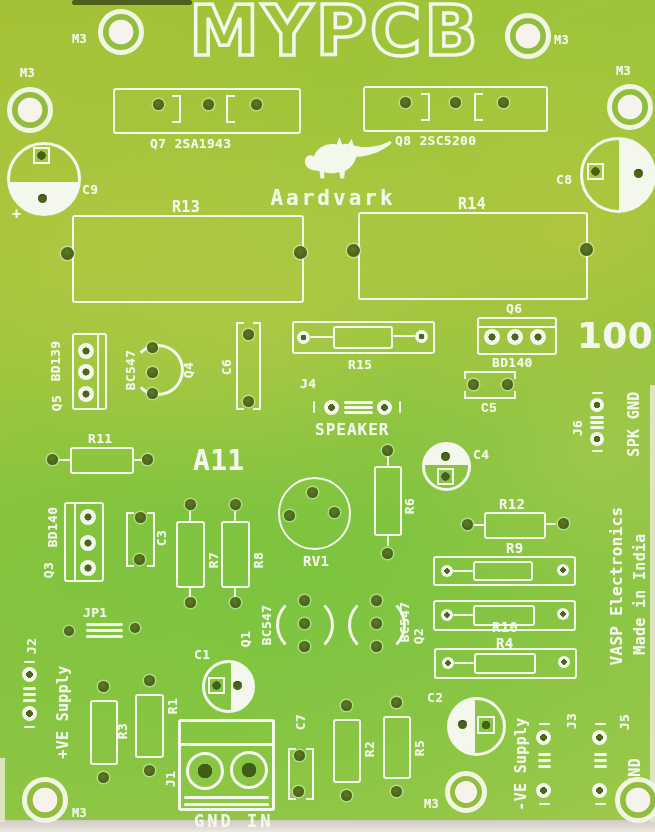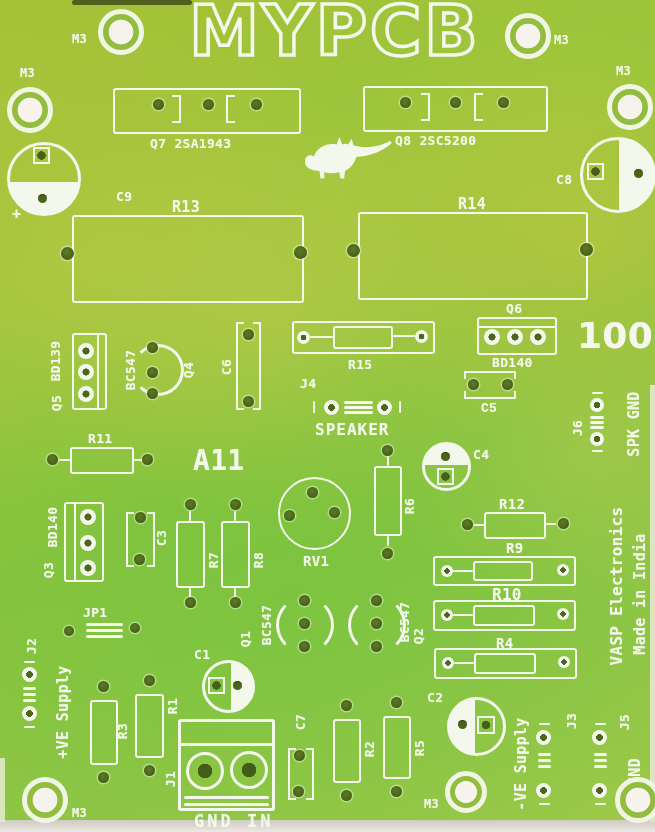--- a/index.html
+++ b/index.html
@@ -76,34 +76,35 @@
   <div class="brkR" style="left:421px;top:93px;width:9px;height:28px;"></div>
   <div class="brkL" style="left:474px;top:93px;width:9px;height:28px;"></div>
   <div class="hole" style="left:400px;top:97px;width:11px;height:11px;"></div>
   <div class="hole" style="left:450px;top:97px;width:11px;height:11px;"></div>
   <div class="hole" style="left:498px;top:97px;width:11px;height:11px;"></div>
   <div class="lbl" style="left:395px;top:133px;">Q8 2SC5200</div>
 
   <svg class="abs" style="left:298px;top:136px;" width="96" height="52" viewBox="0 0 100 55">
     <path fill="#f3f7ec" d="M7 30 C5 22 11 18 16 22 C19 12 30 7 40 9 L43 1 L46 9 C48 8 50 8 52 9 L56 3 L58 10 C66 12 80 14 97 5 L98 8 C84 20 68 22 61 22 C59 29 55 34 49 37 L48 45 L44 45 L43 38 C37 40 31 40 27 38 L27 45 L23 45 L22 37 C15 37 9 35 7 30 Z"></path>
   </svg>
+  <div class="lbl" style="left:258px;top:186px;width:150px;text-align:center;font-size:21px;letter-spacing:3px;">Aardvark</div>
 
   <div class="lbl" style="left:172px;top:198px;font-size:15px;">R13</div>
   <div class="box" style="left:72px;top:215px;width:232px;height:88px;"></div>
   <div class="hole" style="left:61px;top:247px;width:13px;height:13px;"></div>
   <div class="hole" style="left:294px;top:246px;width:13px;height:13px;"></div>
   <div class="lbl" style="left:458px;top:195px;font-size:15px;">R14</div>
   <div class="box" style="left:358px;top:212px;width:230px;height:88px;"></div>
   <div class="hole" style="left:347px;top:244px;width:13px;height:13px;"></div>
   <div class="hole" style="left:580px;top:243px;width:13px;height:13px;"></div>
 
   <div class="cap" style="left:7px;top:142px;width:74px;height:74px;background:linear-gradient(to bottom,transparent 0 55%,#f3f7ec 55% 100%);"></div>
   <div class="sq" style="left:33px;top:147px;width:17px;height:17px;"></div>
   <div class="dot" style="left:38px;top:194px;width:9px;height:9px;"></div>
-  <div class="lbl" style="left:82px;top:189px;margin-left:34px;">C9</div>
+  <div class="lbl" style="left:82px;top:182px;">C9</div>
   <div class="lbl" style="left:12px;top:205px;font-size:15px;">+</div>
 
   <div class="cap" style="left:580px;top:137px;width:76px;height:76px;background:linear-gradient(to right,transparent 0 52%,#f3f7ec 52% 100%);"></div>
   <div class="sq" style="left:587px;top:163px;width:17px;height:17px;"></div>
   <div class="dot" style="left:634px;top:169px;width:9px;height:9px;"></div>
   <div class="lbl" style="left:556px;top:172px;">C8</div>
 
   <div class="lbl" style="left:506px;top:301px;">Q6</div>
   <div class="box" style="left:477px;top:317px;width:80px;height:38px;"></div>
   <div class="line" style="left:477px;top:326px;width:80px;height:2px;"></div>
@@ -201,21 +202,21 @@
   <div class="hole" style="left:462px;top:519px;width:11px;height:11px;"></div>
   <div class="hole" style="left:558px;top:518px;width:11px;height:11px;"></div>
 
   <div class="lbl" style="left:506px;top:540px;font-size:14px;">R9</div>
   <div class="box" style="left:433px;top:556px;width:143px;height:30px;"></div>
   <div class="box" style="left:473px;top:561px;width:60px;height:20px;border-width:2px;"></div>
   <div class="pad" style="left:441px;top:565px;width:12px;height:12px;"></div>
   <div class="pad" style="left:557px;top:564px;width:12px;height:12px;"></div>
   <div class="line" style="left:453px;top:570px;width:20px;height:2px;"></div>
 
-  <div class="lbl" style="left:492px;top:585px;font-size:16px;">R10</div>
+  <div class="lbl" style="left:492px;top:619px;font-size:14px;">R10</div>
   <div class="box" style="left:433px;top:600px;width:143px;height:31px;"></div>
   <div class="box" style="left:473px;top:605px;width:62px;height:21px;border-width:2px;"></div>
   <div class="pad" style="left:441px;top:609px;width:12px;height:12px;"></div>
   <div class="pad" style="left:557px;top:608px;width:12px;height:12px;"></div>
   <div class="line" style="left:453px;top:614px;width:20px;height:2px;"></div>
 
   <div class="lbl" style="left:496px;top:635px;font-size:14px;">R4</div>
   <div class="box" style="left:434px;top:648px;width:143px;height:31px;"></div>
   <div class="box" style="left:474px;top:653px;width:62px;height:21px;border-width:2px;"></div>
   <div class="pad" style="left:442px;top:657px;width:12px;height:12px;"></div>

